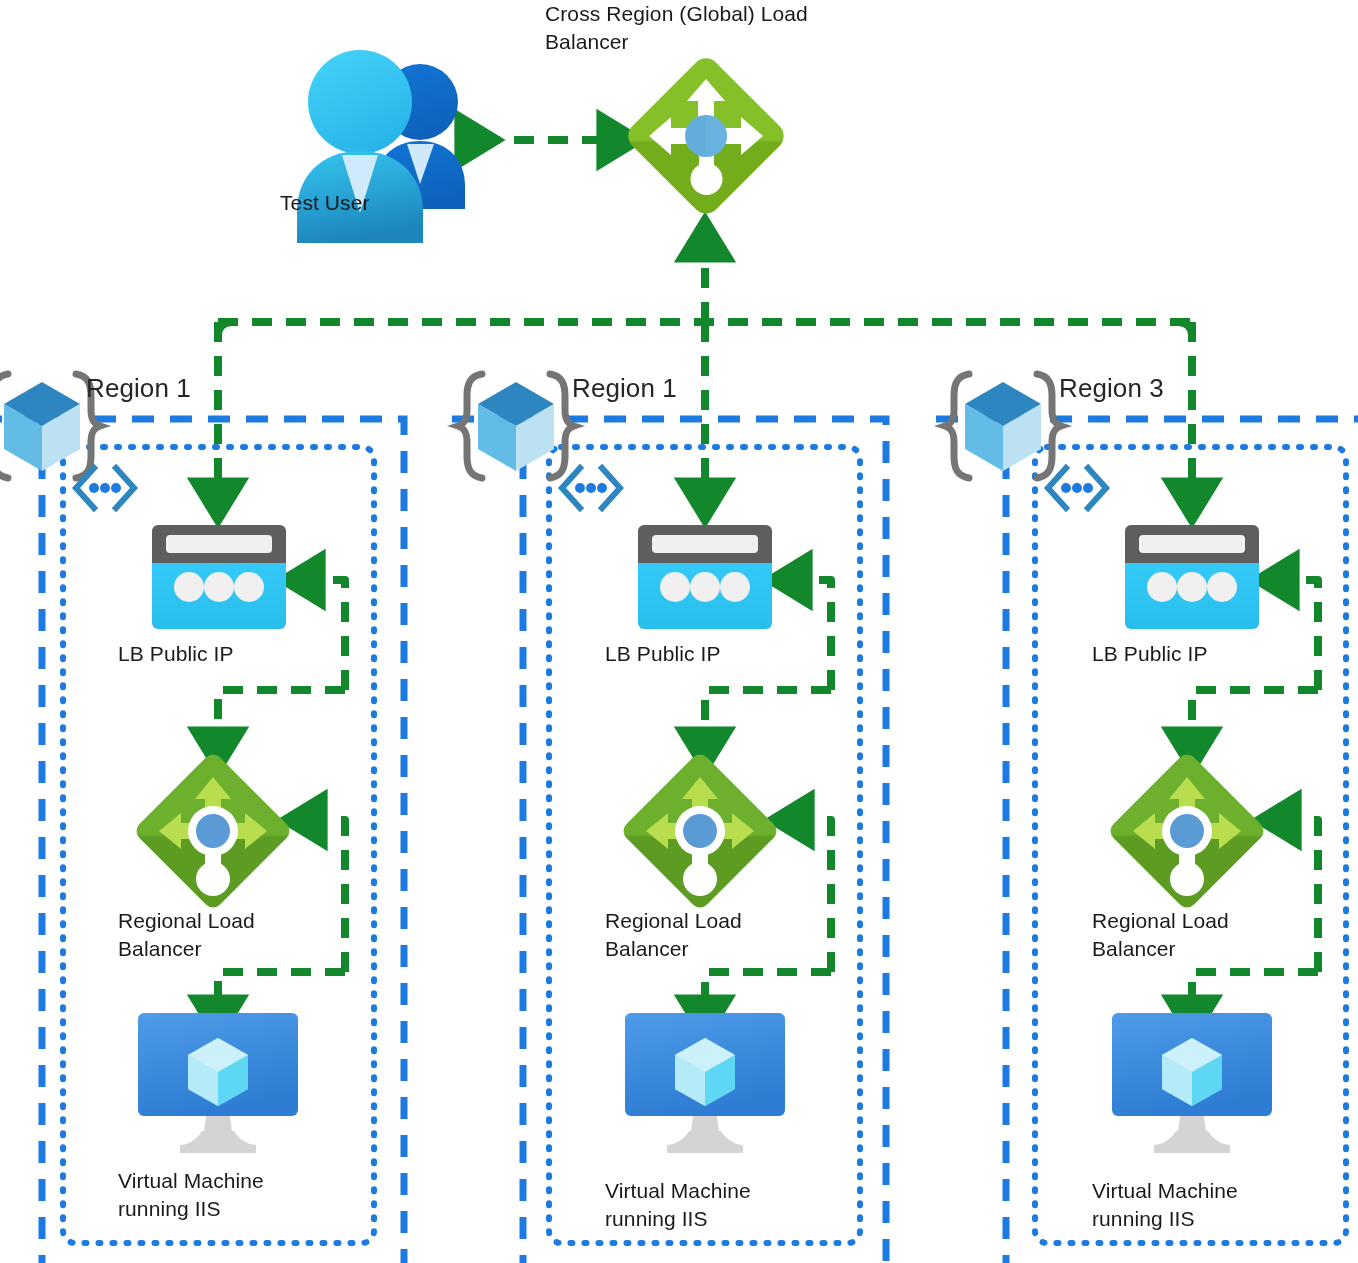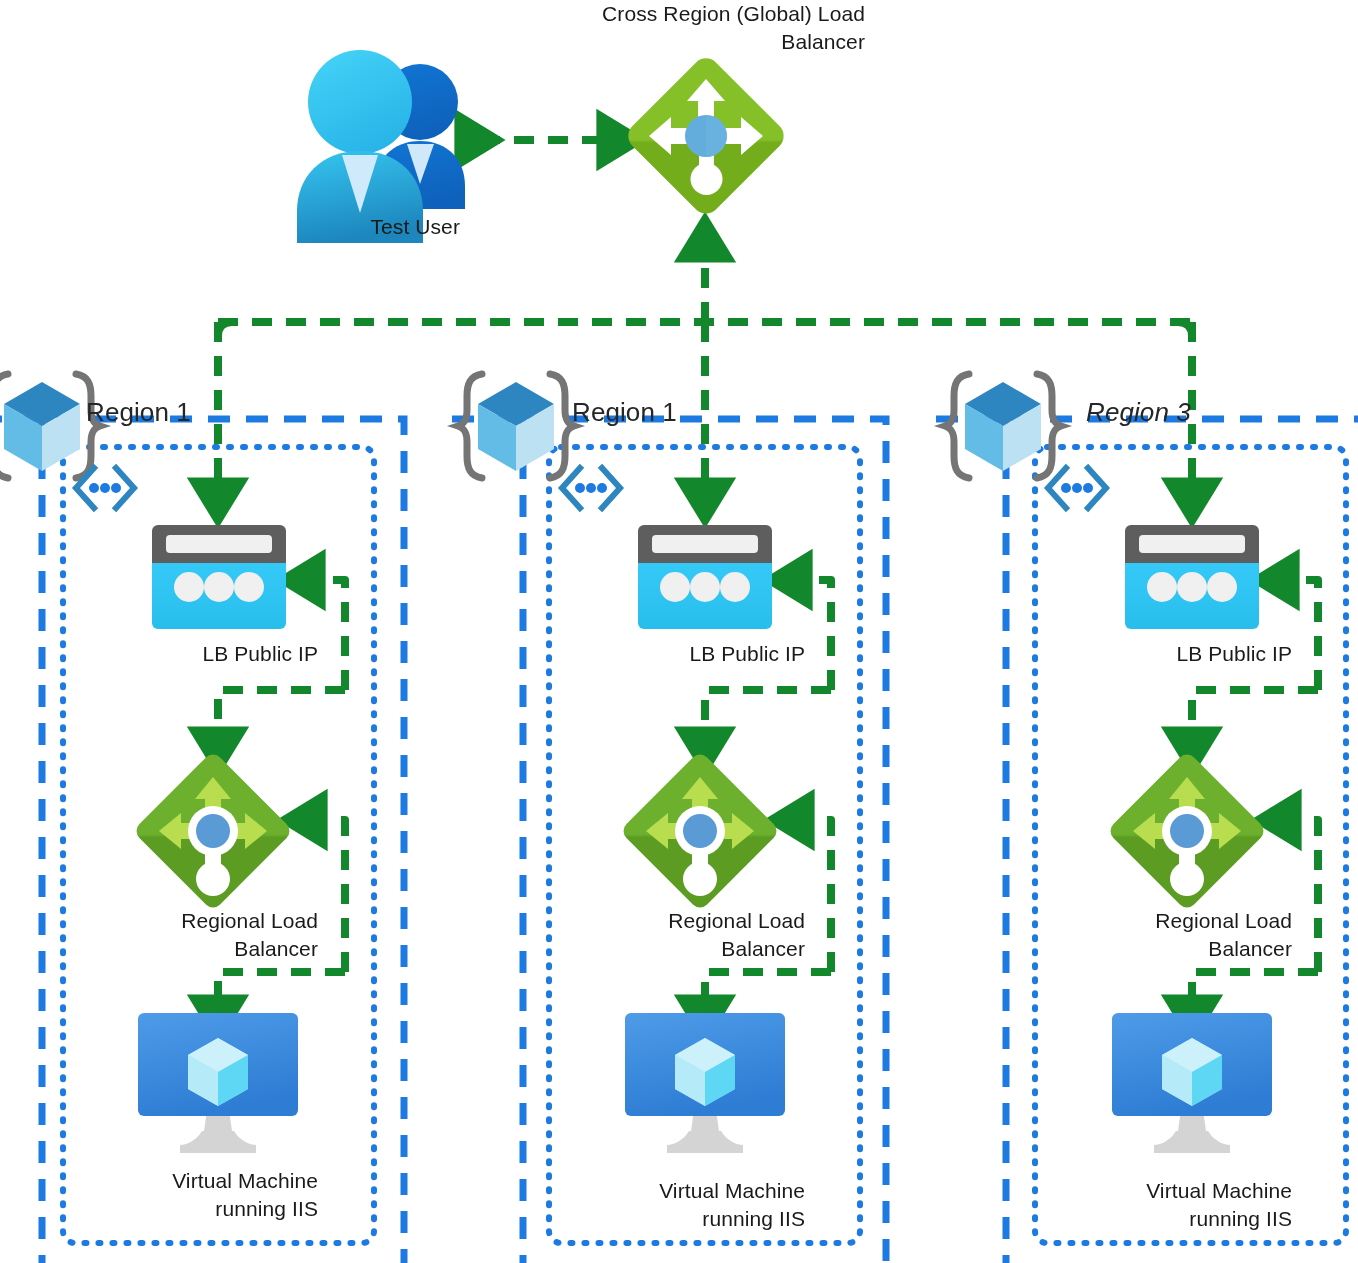--- a/index.html
+++ b/index.html
@@ -19,33 +19,32 @@
   }
   .svg-layer {
     position: absolute;
     left: 0;
     top: 0;
     width: 1358px;
     height: 1263px;
   }
   .lbl {
     position: absolute;
-    text-align: right;
+    text-align: left;
     color: #1a1a1a;
     font-size: 21px;
     line-height: 1.32;
     white-space: pre-line;
     letter-spacing: 0.1px;
   }
   .lbl-region {
     font-size: 26px;
     color: #262626;
     text-align: left;
     white-space: nowrap;
-    margin-top: 24px;
   }
 </style>
 </head>
 <body>
 
 <div id="canvas">
 
   <svg class="svg-layer" viewBox="0 0 1358 1263" xmlns="http://www.w3.org/2000/svg">
     <defs>
       <marker id="arrGreen" markerWidth="9" markerHeight="9" refX="3.2" refY="4.5" orient="auto" markerUnits="strokeWidth">
@@ -320,25 +319,25 @@
       <path d="M 80 25 L 110 42 L 80 59 L 50 42 Z" fill="#CCF1FB"></path>
       <path d="M 80 59 L 110 42 L 110 76 L 80 93 Z" fill="#5ED7F5"></path>
       <path d="M 80 59 L 80 93 L 50 76 L 50 42 Z" fill="#B5EAF9"></path>
     </g>
 
   </svg>
 
   <div class="lbl" style="left:545px; top:0px; width:320px;">Cross Region (Global) Load
 Balancer</div>
 
-  <div class="lbl" style="left:280px; top:189px; width:180px;margin-top:24px;">Test User</div>
+  <div class="lbl" style="left:280px; top:189px; width:180px;">Test User</div>
 
   <div class="lbl lbl-region" style="left:86px; top:371px;">Region 1</div>
   <div class="lbl lbl-region" style="left:572px; top:371px;">Region 1</div>
-  <div class="lbl lbl-region" style="left:1086px; top:371px;font-style:italic;">Region 3</div>
+  <div class="lbl lbl-region" style="left:1059px; top:371px;">Region 3</div>
 
   <div class="lbl" style="left:118px; top:640px; width:200px;">LB Public IP</div>
   <div class="lbl" style="left:118px; top:907px; width:200px;">Regional Load
 Balancer</div>
   <div class="lbl" style="left:118px; top:1167px; width:200px;">Virtual Machine
 running IIS</div>
 
   <div class="lbl" style="left:605px; top:640px; width:200px;">LB Public IP</div>
   <div class="lbl" style="left:605px; top:907px; width:200px;">Regional Load
 Balancer</div>

